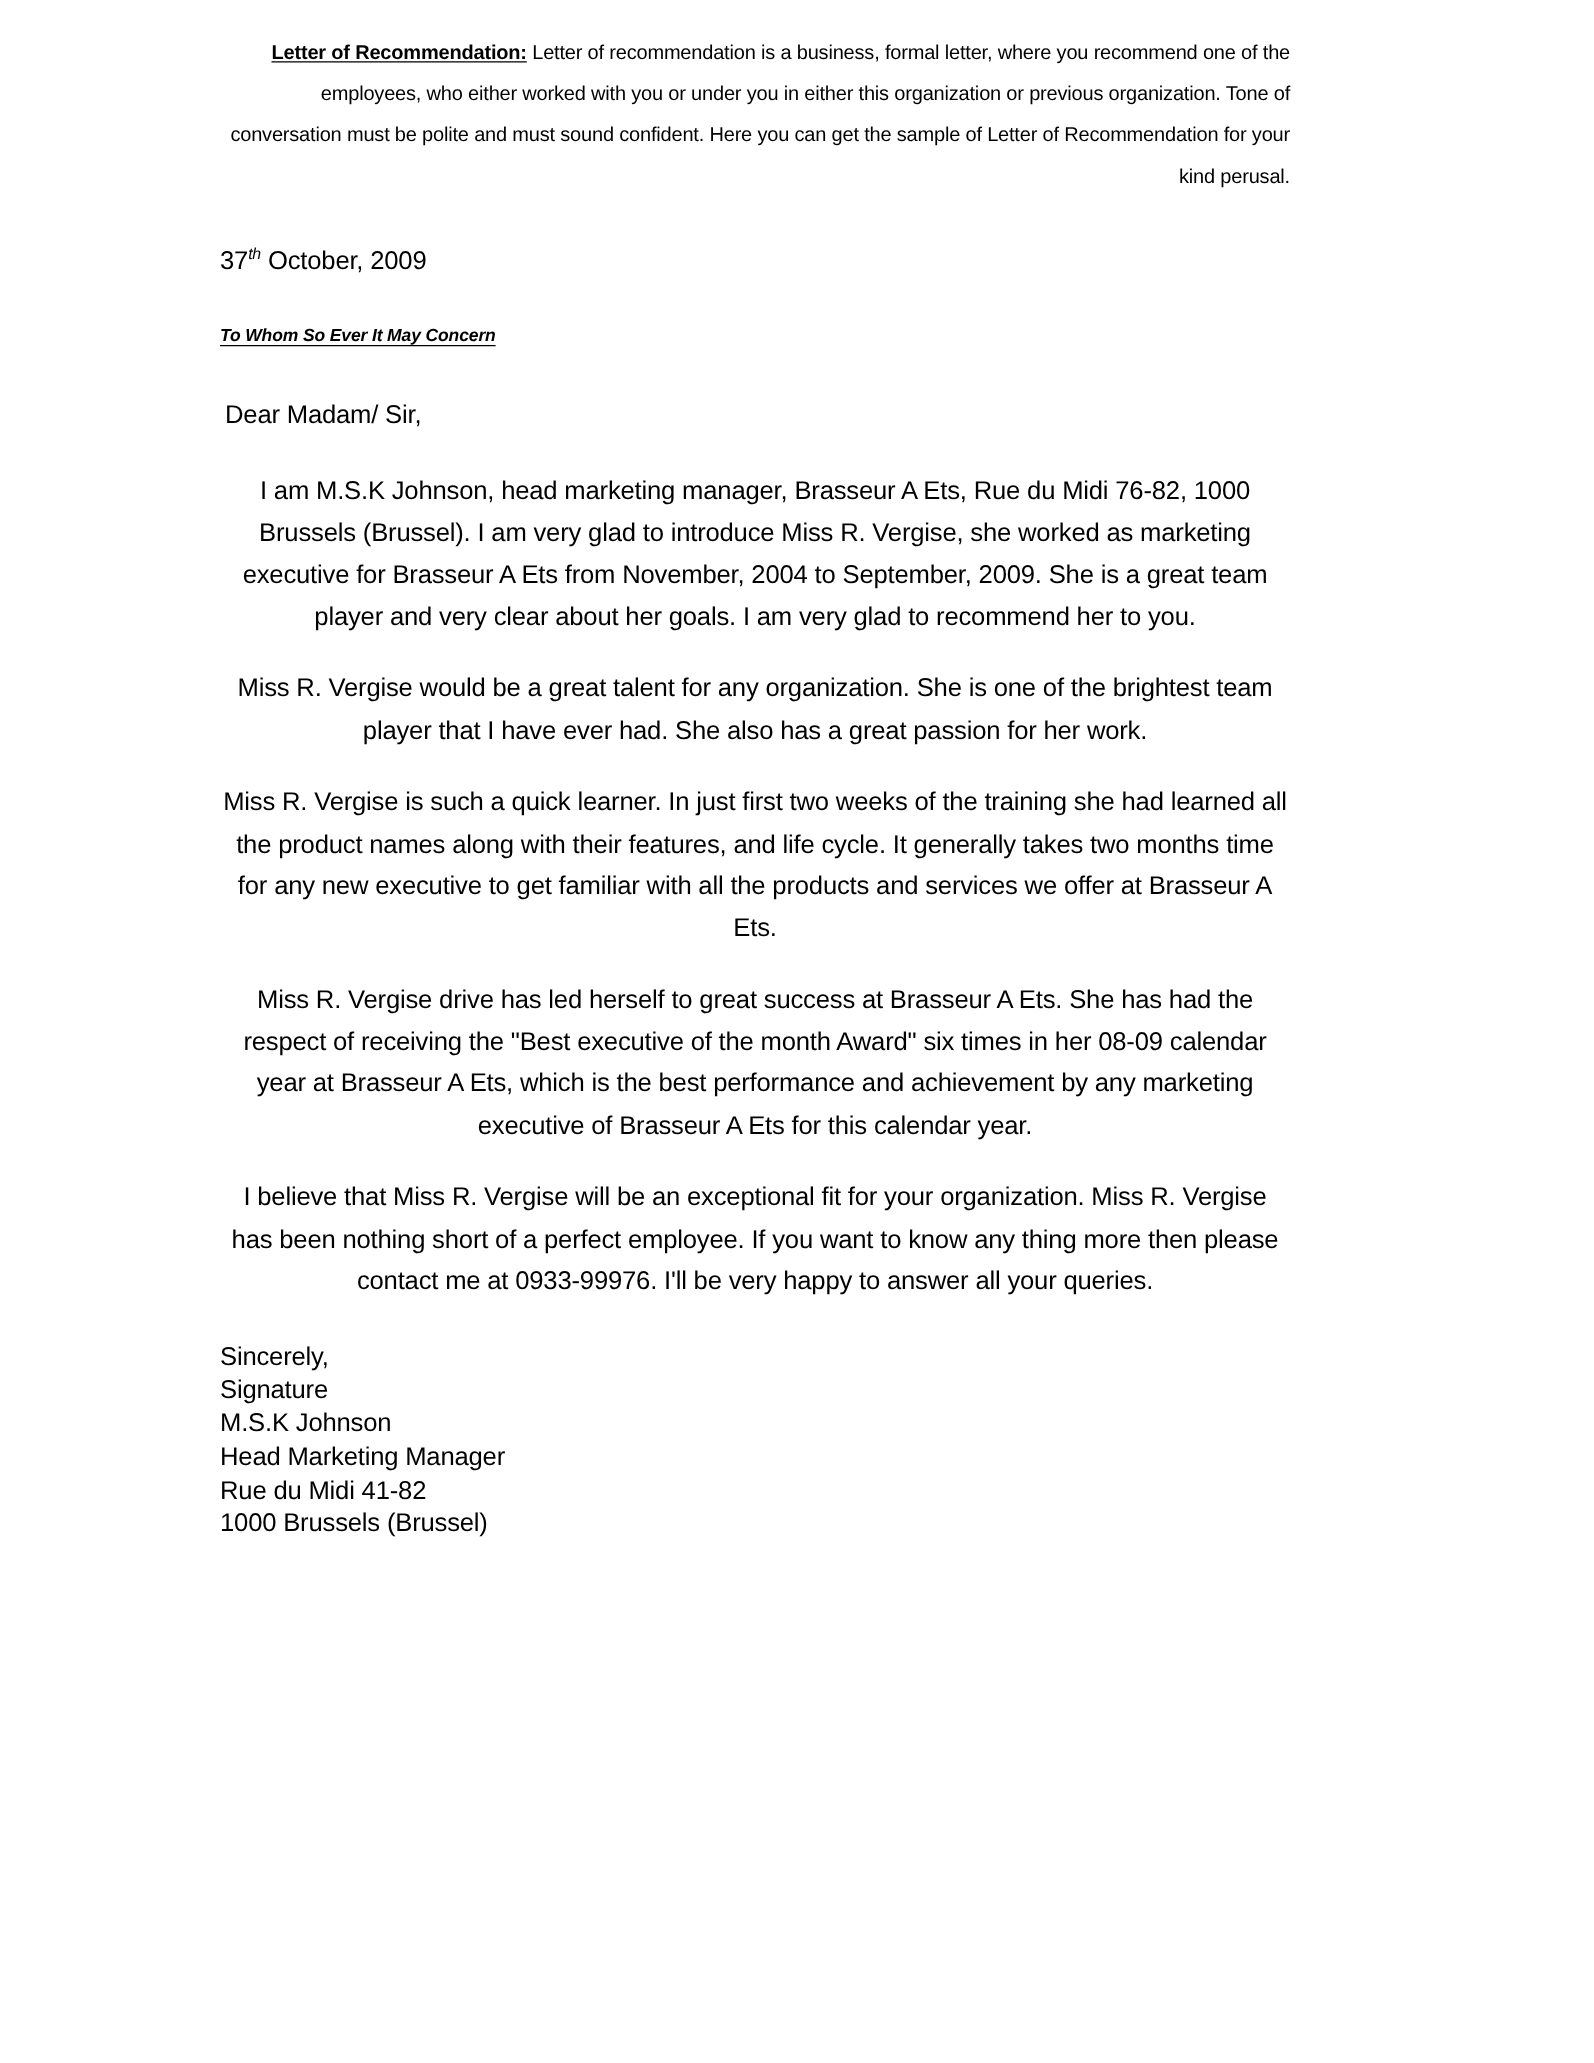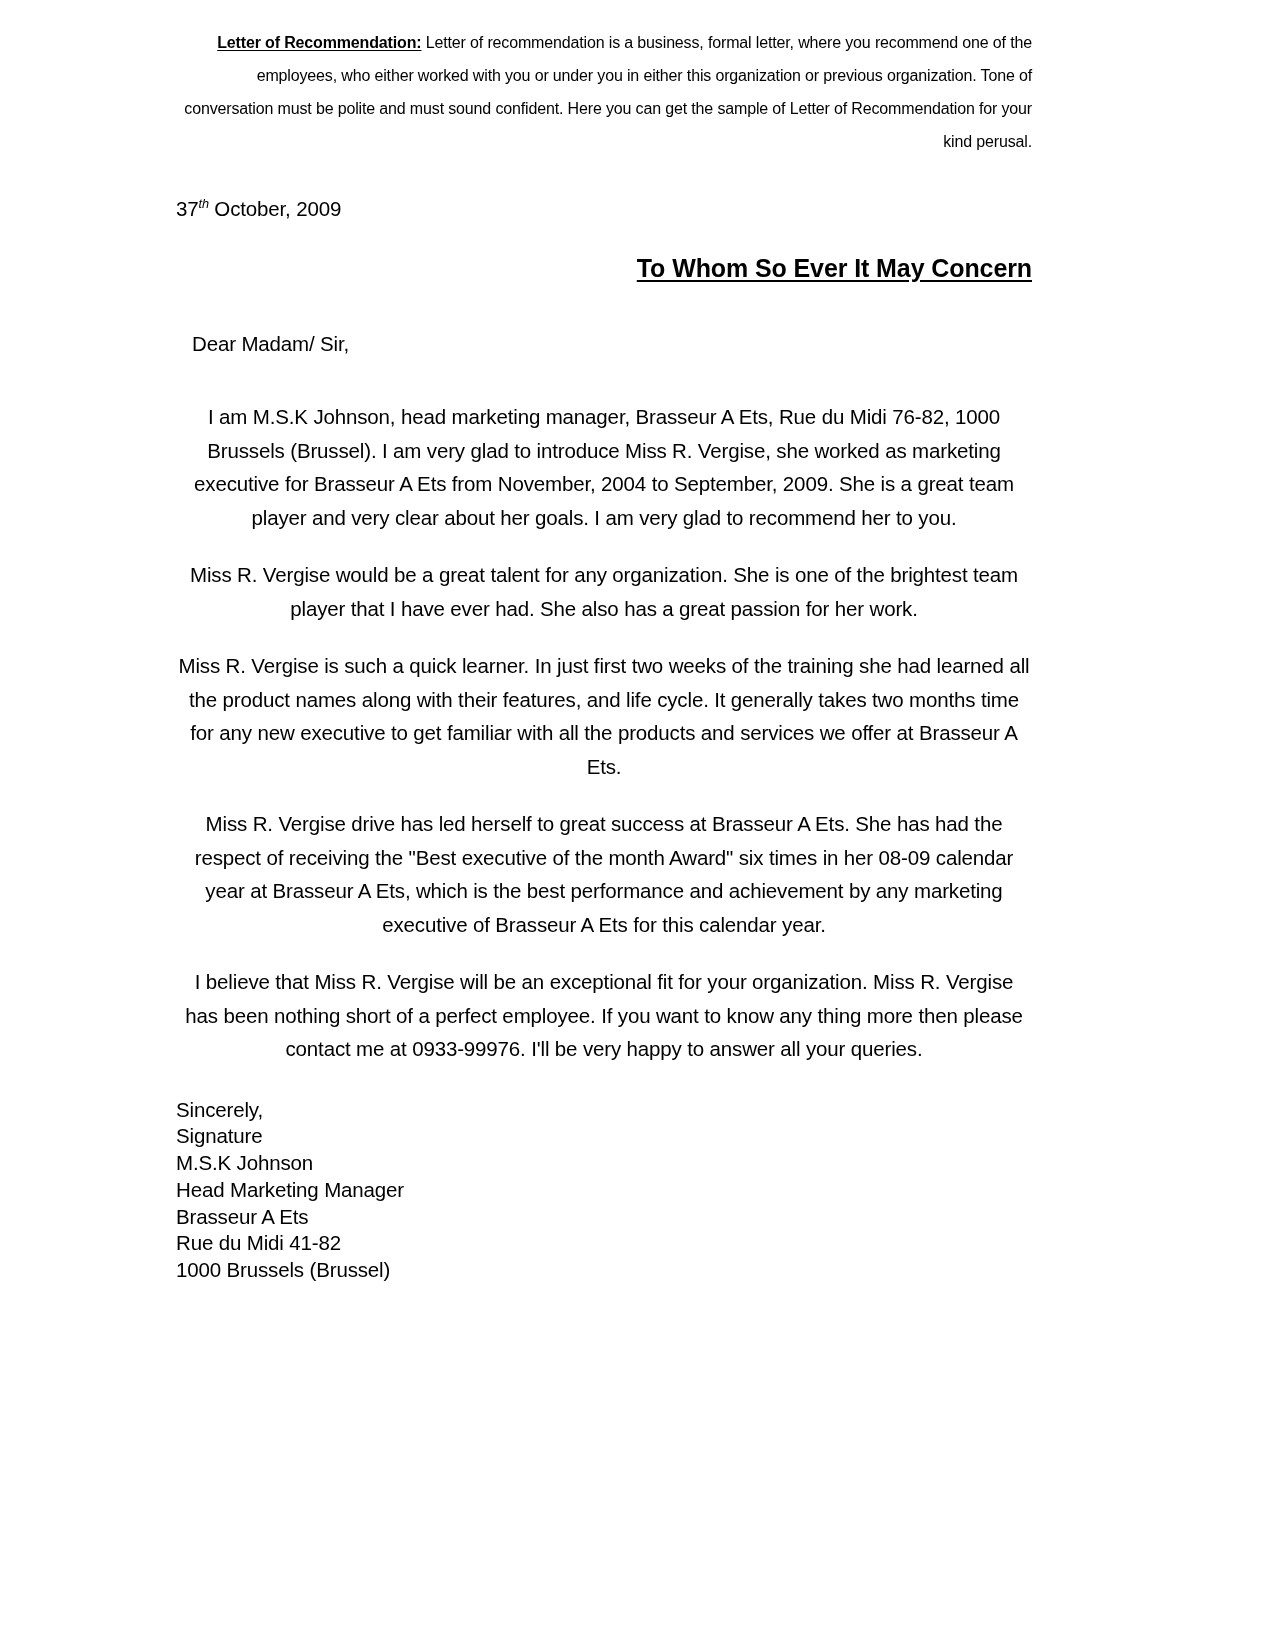--- a/index.html
+++ b/index.html
@@ -67,37 +67,38 @@
     letter-spacing: -0.15px;
   }
   .date-line sup {
     font-size: 0.62em;
     vertical-align: super;
     line-height: 0;
     font-style: italic;
   }
 
   .salutation-heading {
-    font-size: 25px;
+    font-size: 14px;
     line-height: 33px;
     font-weight: bold;
-    text-align: right;
+    text-align: left;
     margin: 0;
     padding-top: 27px;
     letter-spacing: -0.1px;
+    font-style: italic;
   }
   .salutation-heading span.ul {
     text-decoration: underline;
     text-underline-offset: 3px;
   }
 
   .greeting {
     font-size: 20.5px;
     line-height: 33px;
-    margin: 16px;
+    margin: 4px;
     padding-top: 26px;
     letter-spacing: -0.15px;
   }
 
   .body-para {
     font-size: 20.5px;
     line-height: 33.5px;
     margin: 0;
     padding-top: 24px;
     text-align: center;
@@ -139,19 +140,18 @@
 
     <p class="body-para">Miss R. Vergise drive has led herself to great success at Brasseur A Ets. She has had the respect of receiving the "Best executive of the month Award" six times in her 08-09 calendar year at Brasseur A Ets, which is the best performance and achievement by any marketing executive of Brasseur A Ets for this calendar year.</p>
 
     <p class="body-para">I believe that Miss R. Vergise will be an exceptional fit for your organization. Miss R. Vergise has been nothing short of a perfect employee. If you want to know any thing more then please contact me at 0933-99976. I'll be very happy to answer all your queries.</p>
 
     <div class="signoff">
       <span class="signoff-line">Sincerely,</span>
       <span class="signoff-line">Signature</span>
       <span class="signoff-line">M.S.K Johnson</span>
       <span class="signoff-line">Head Marketing Manager</span>
-      <span class="signoff-line">Brasseur A Ets</span>
       <span class="signoff-line">Rue du Midi 41-82</span>
       <span class="signoff-line">1000 Brussels (Brussel)</span>
     </div>
 
   </article>
 </div>
 
 </body></html>

